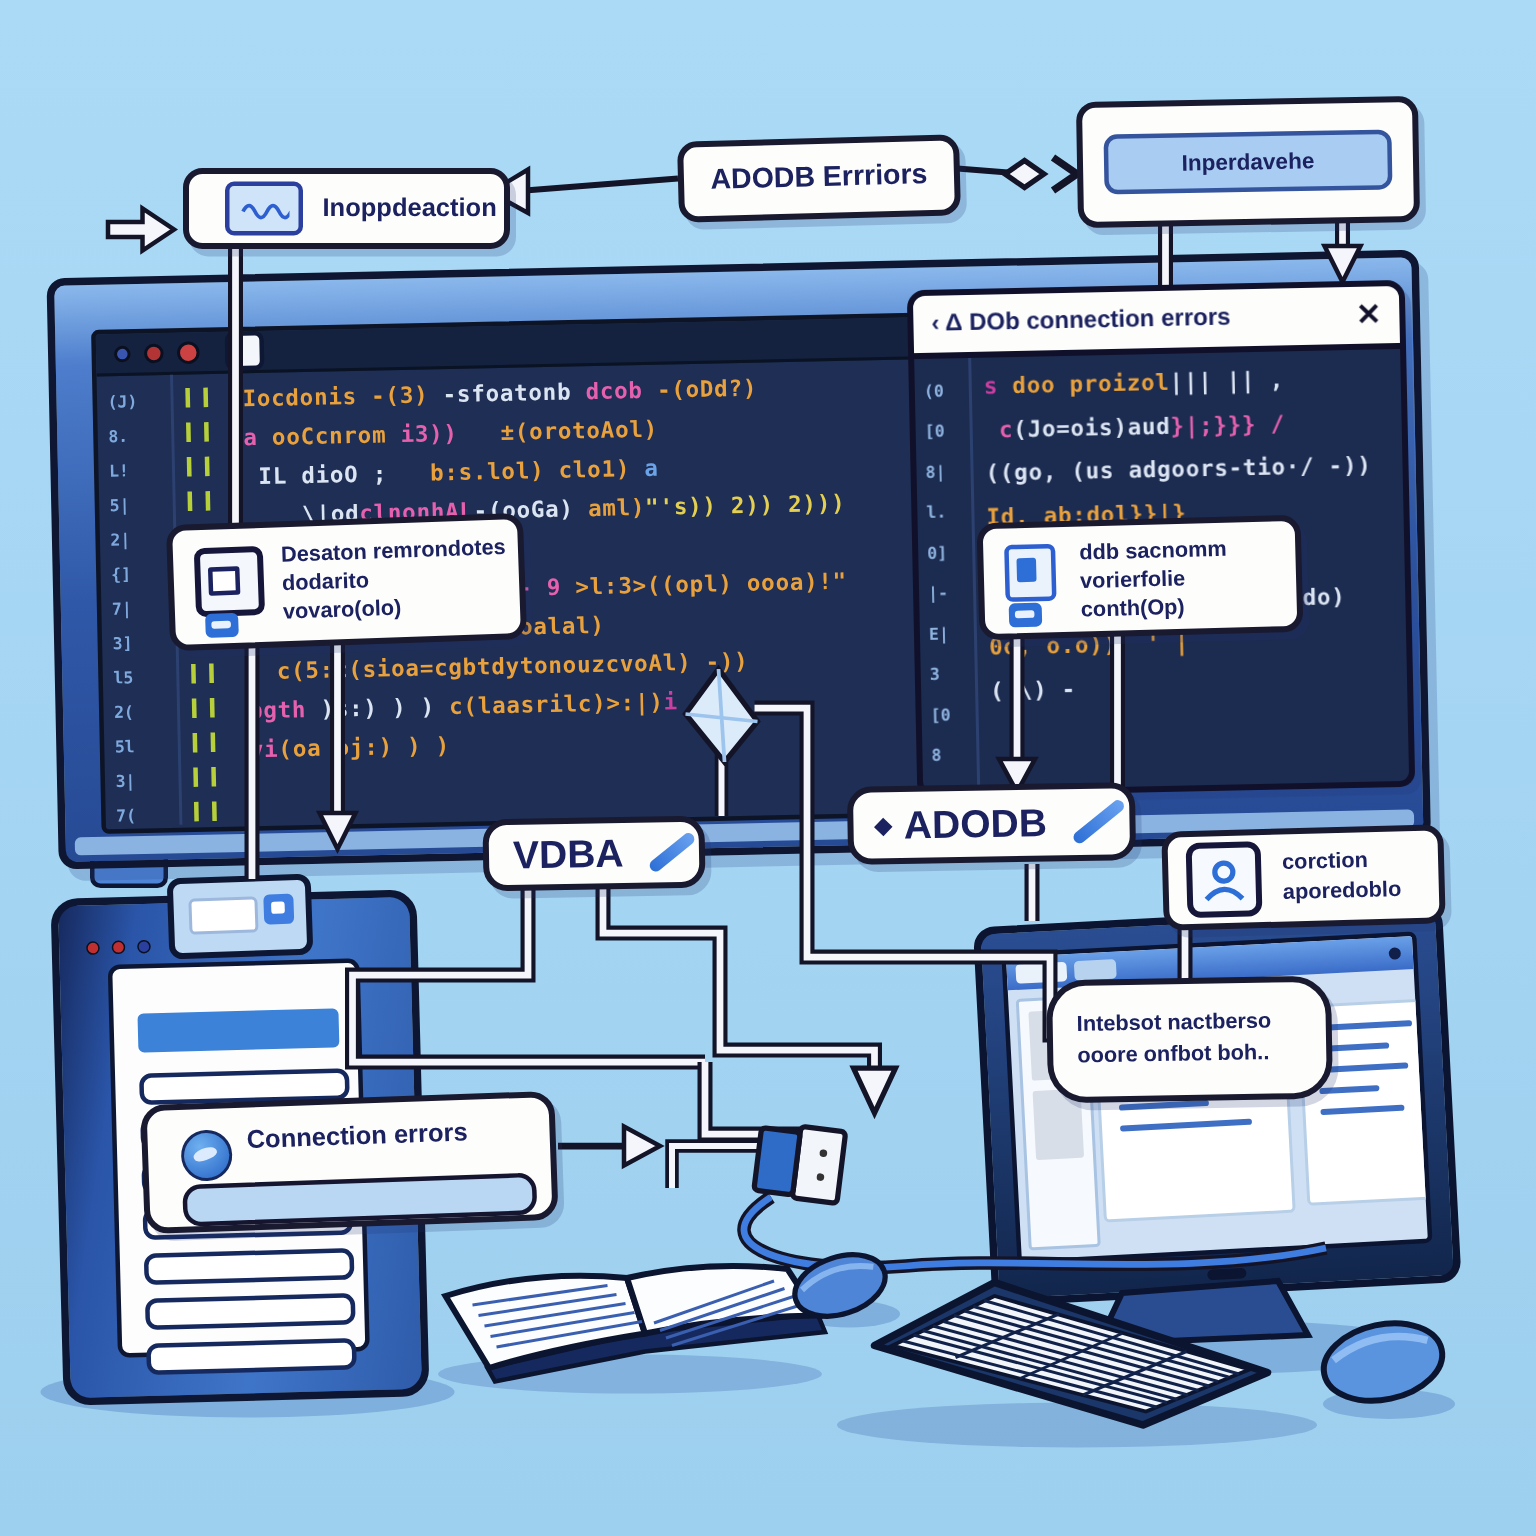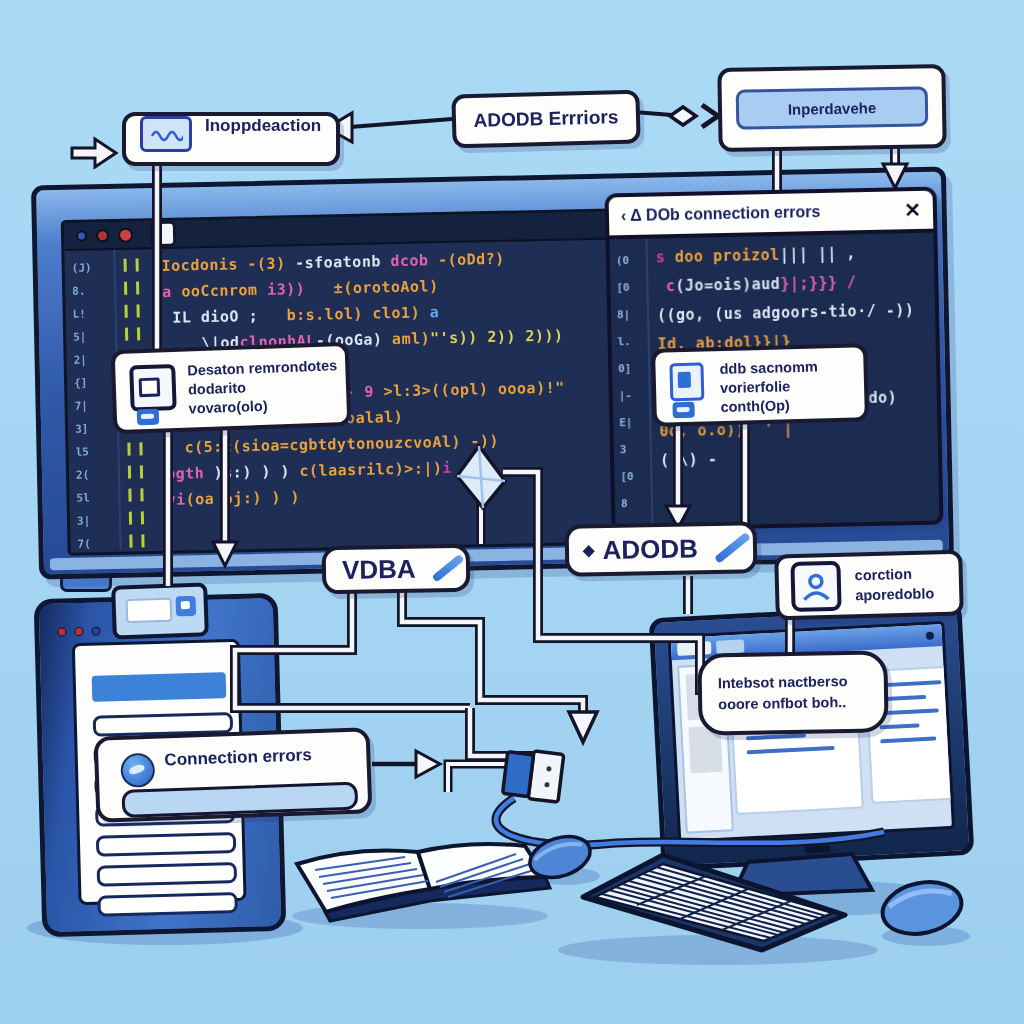--- a/index.html
+++ b/index.html
@@ -31,21 +31,21 @@
   .rwin-title{height:38px;background:#fdfdfb;border:4px solid #10102a;border-radius:12px 12px 0 0;display:flex;align-items:center;padding:0 12px;color:#1c2260;font-weight:bold;font-size:16px;}
   .rwin-close{margin-left:auto;font-size:20px;font-weight:bold;color:#10102a;cursor:pointer;line-height:1;}
   .rwin-body{height:288px;background:#1c2b50;border:4px solid #10102a;border-top:none;border-radius:0 0 10px 10px;display:flex;overflow:hidden;}
   .rgutter{width:30px;padding:8px 0 0 6px;border-right:2px solid #2c4170;color:#8fb4e0;font:700 11px "DejaVu Sans Mono",monospace;}
   .rgutter .gl{height:27px;line-height:27px;}
   .rcode{flex:1;padding:10px 0 0 8px;overflow:hidden;}
   .rcode .code-line{margin-bottom:11px;}
   
   .callout{background:#fdfdfb;border:4px solid #191930;border-radius:13px;box-shadow:4px 5px 0 rgba(30,50,110,.2);color:#1c2260;}
   
-  .co-inspect{left:122px;top:112px;width:218px;height:54px;display:flex;align-items:flex-start;gap:13px;padding-left:14px;box-sizing:border-box;}
+  .co-inspect{left:122px;top:112px;width:218px;height:54px;display:flex;align-items:center;gap:13px;padding-left:24px;box-sizing:border-box;}
   .wave-box{width:46px;height:30px;background:#cfe4f8;border:3px solid #2a3f9e;border-radius:6px;display:flex;align-items:center;justify-content:center;}
   .co-inspect .lbl{font-weight:bold;font-size:17px;}
   .pill-adodberr{left:452px;top:92px;width:180px;height:46px;display:flex;align-items:center;justify-content:center;font-weight:bold;font-size:19px;transform:rotate(-1.5deg);}
   .box-inper{left:718px;top:66px;width:220px;height:76px;transform:rotate(-1deg);display:flex;align-items:center;justify-content:center;}
   .inper-bar{width:186px;height:34px;background:#a9cdf2;border:3px solid #35549e;border-radius:9px;display:flex;align-items:center;justify-content:center;font-weight:bold;font-size:15px;color:#1c2260;}
   
   .co-desaton{left:112px;top:346px;width:238px;height:84px;transform:rotate(-2deg);padding:10px 0 0 14px;box-sizing:border-box;}
   .icon-dbox{position:absolute;left:14px;top:12px;width:38px;height:38px;background:#f4f7fc;border:4px solid #16163a;border-radius:7px;}
   .icon-dbox i{position:absolute;left:5px;top:9px;width:15px;height:13px;background:#fff;border:3px solid #1c2260;border-radius:2px;display:block;}
   .icon-bluebar{position:absolute;left:20px;top:56px;width:22px;height:16px;background:#2d6fd6;border-radius:4px;}

